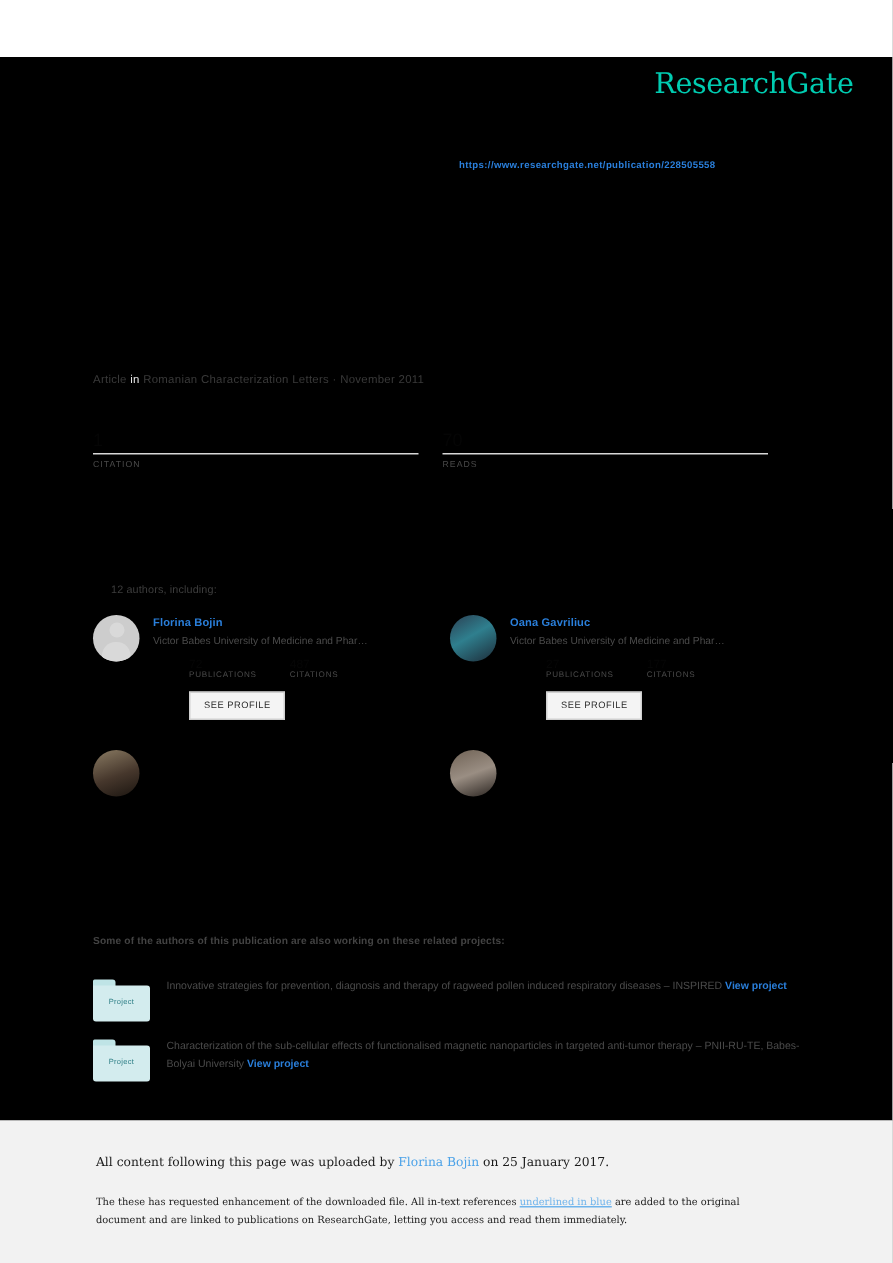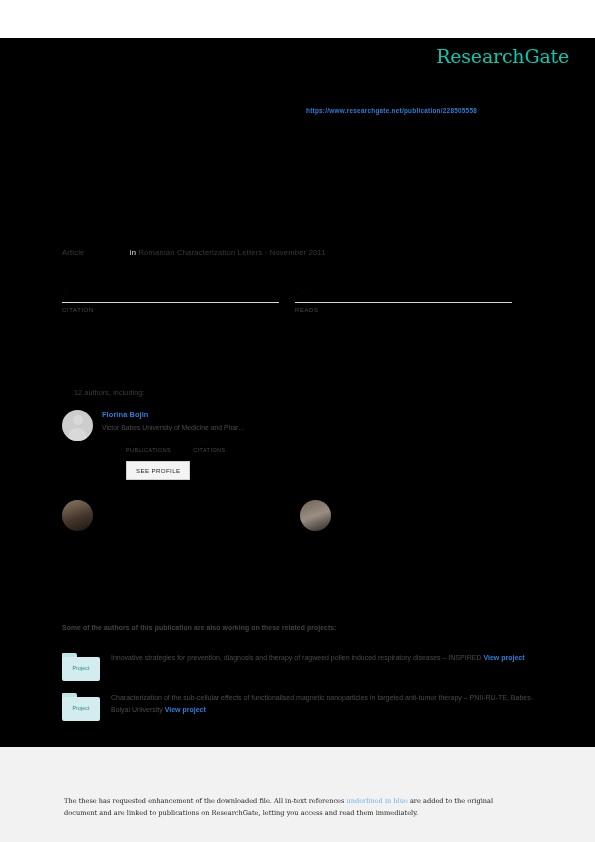--- a/index.html
+++ b/index.html
@@ -59,21 +59,20 @@
   .article-meta {
     position: absolute;
     left: 62px; top: 210px;
     font-size: 7.6px;
     color: #3a3a3a;
     white-space: nowrap;
     letter-spacing: 0.2px;
   }
   .article-meta .in {
     color: #e8e8e8;
-    margin-left: 43px;
   }
   
   .stats {
     position: absolute;
     left: 62px; top: 248px;
     width: 450px;
     display: flex;
   }
   .stat {
     width: 217px;
@@ -272,20 +271,21 @@
     position: absolute;
     left: 64px; top: 48px;
     width: 462px;
     font-family: "DejaVu Serif", "Liberation Serif", serif;
     font-size: 6.6px;
     line-height: 1.85;
     color: #1b1b1b;
   }
   .footer-note .ul {
     color: #6fb4ec;
+    text-decoration: underline;
   }
 </style>
 </head>
 <body>
 
 <div class="page">
 
   <div class="top-strip"></div>
 
   <div class="dark-panel">
@@ -333,20 +333,38 @@
               </div>
               <div class="astat">
                 <div class="n">487</div>
                 <div class="l">CITATIONS</div>
               </div>
             </div>
             <div class="see-profile">SEE PROFILE</div>
           </div>
         </div>
 
+        <div class="author">
+          <div class="avatar p2"></div>
+          <div class="author-info">
+            <div class="author-name">Oana Gavriliuc</div>
+            <div class="author-aff">Victor Babes University of Medicine and Phar…</div>
+            <div class="author-stats">
+              <div class="astat">
+                <div class="n">27</div>
+                <div class="l">PUBLICATIONS</div>
+              </div>
+              <div class="astat">
+                <div class="n">177</div>
+                <div class="l">CITATIONS</div>
+              </div>
+            </div>
+            <div class="see-profile">SEE PROFILE</div>
+          </div>
+        </div>
 
       </div>
 
       <div class="author-row">
 
         <div class="author">
           <div class="avatar p3"></div>
         </div>
 
         <div class="author">
@@ -383,18 +401,21 @@
           <span>Characterization of the sub-cellular effects of functionalised magnetic nanoparticles in targeted anti-tumor therapy – PNII-RU-TE, Babes-Bolyai University</span>
           <span class="view-project">View project</span>
         </div>
       </div>
 
     </div>
 
   </div>
 
   <div class="footer">
+    <div class="footer-upload">
+      <span>All content following this page was uploaded by </span><span class="who">Florina Bojin</span><span> on 25 January 2017.</span>
+    </div>
     <div class="footer-note">
       <span>The these has requested enhancement of the downloaded file. All in-text references </span><span class="ul">underlined in blue</span><span> are added to the original document and are linked to publications on ResearchGate, letting you access and read them immediately.</span>
     </div>
   </div>
 
 </div>
 
 </body></html>

